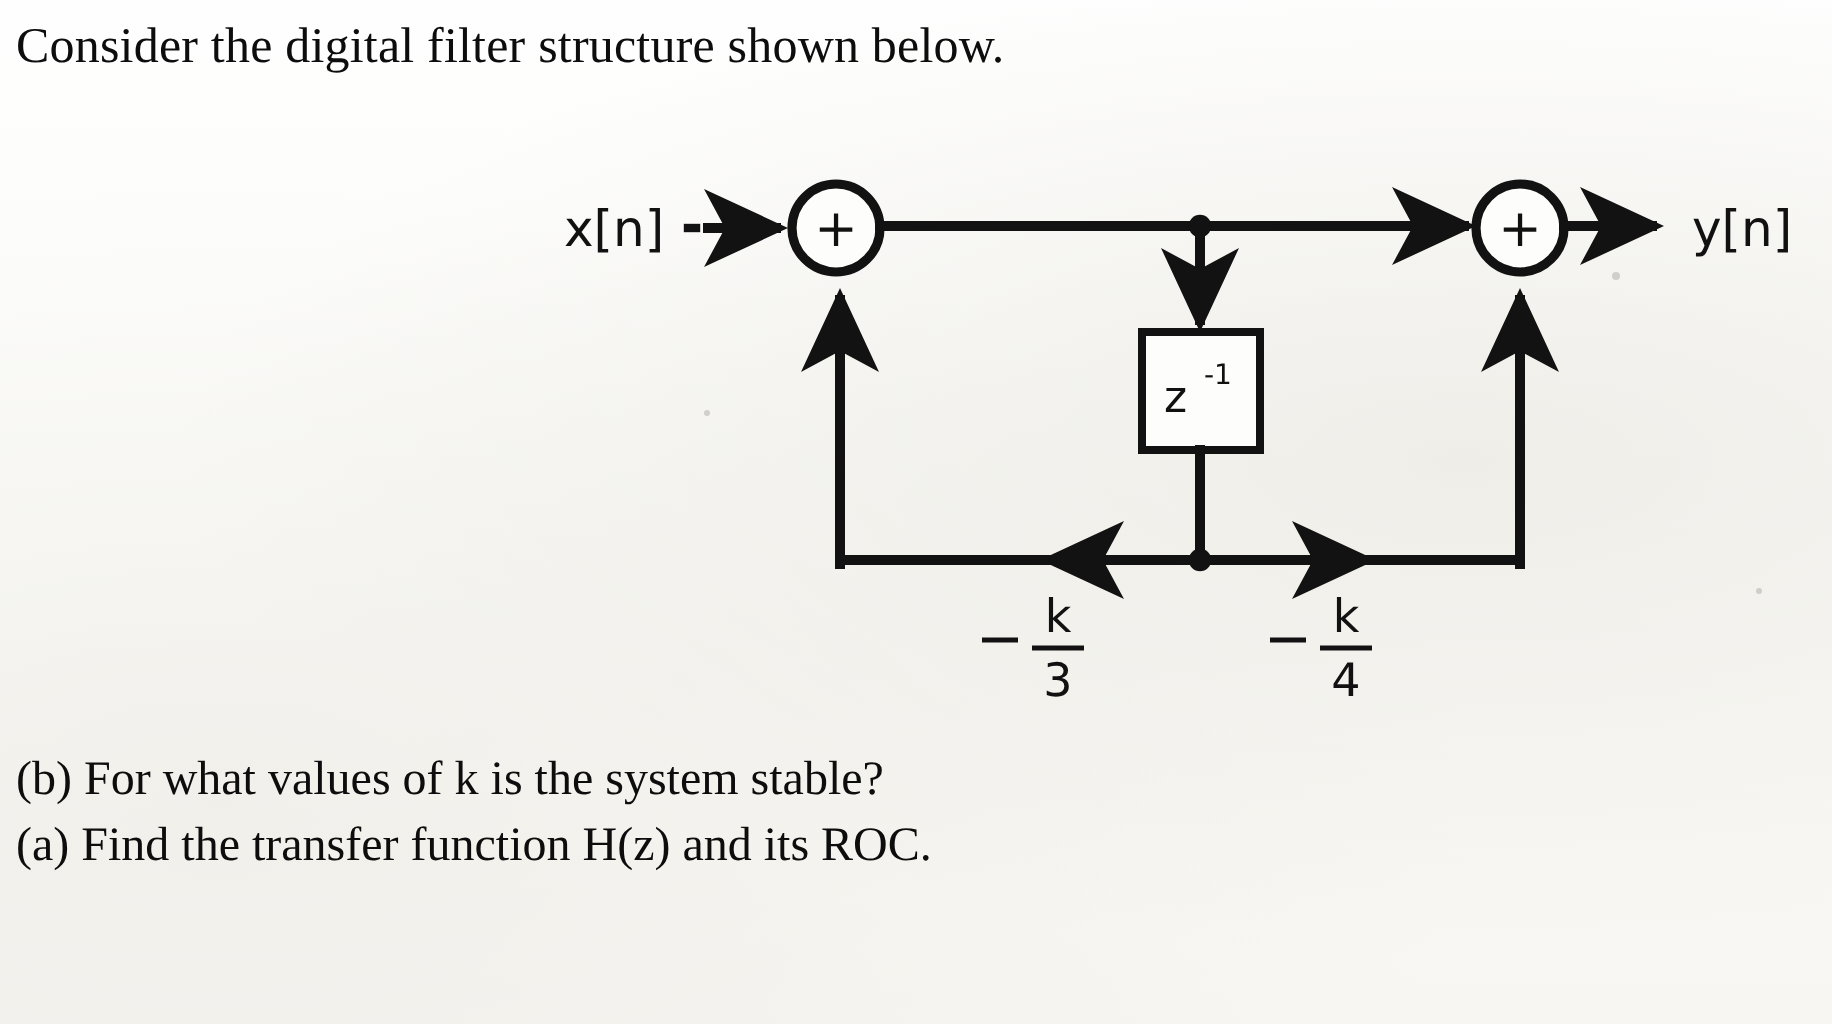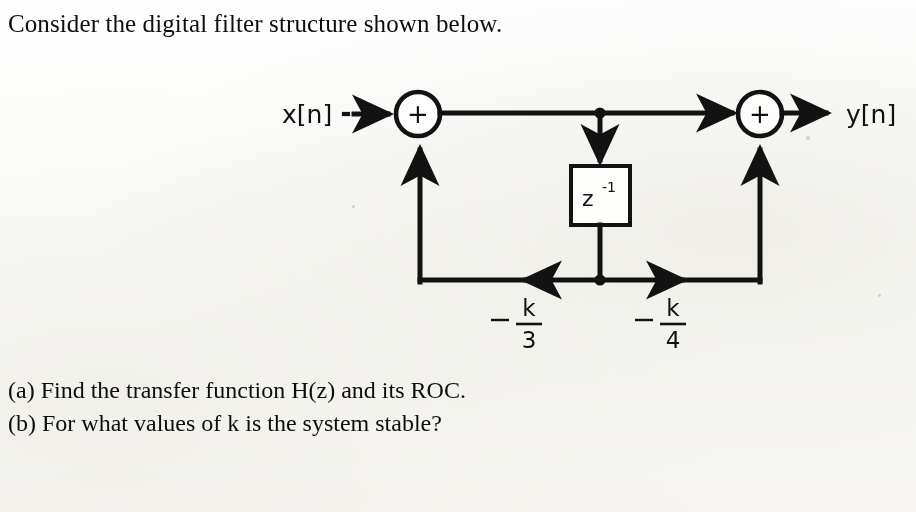--- a/index.html
+++ b/index.html
@@ -200,20 +200,20 @@
       <line class="minus-bar" x1="615" y1="260" x2="633" y2="260"></line>
       <text class="gain-num" x="653" y="256">k</text>
       <line class="frac-bar" x1="640" y1="264" x2="666" y2="264"></line>
       <text class="gain-den" x="653" y="288">4</text>
     </g>
   </svg>
 </div>
 
 <div class="questions">
   <span class="q-line">
+    <span>(b)</span>
+    <span>For what values of k is the system stable?</span>
+  </span>
+  <span class="q-line">
     <span>(a)</span>
     <span>Find the transfer function H(z) and its ROC.</span>
   </span>
-  <span class="q-line">
-    <span>(b)</span>
-    <span>For what values of k is the system stable?</span>
-  </span>
 </div>
 
 </body></html>

